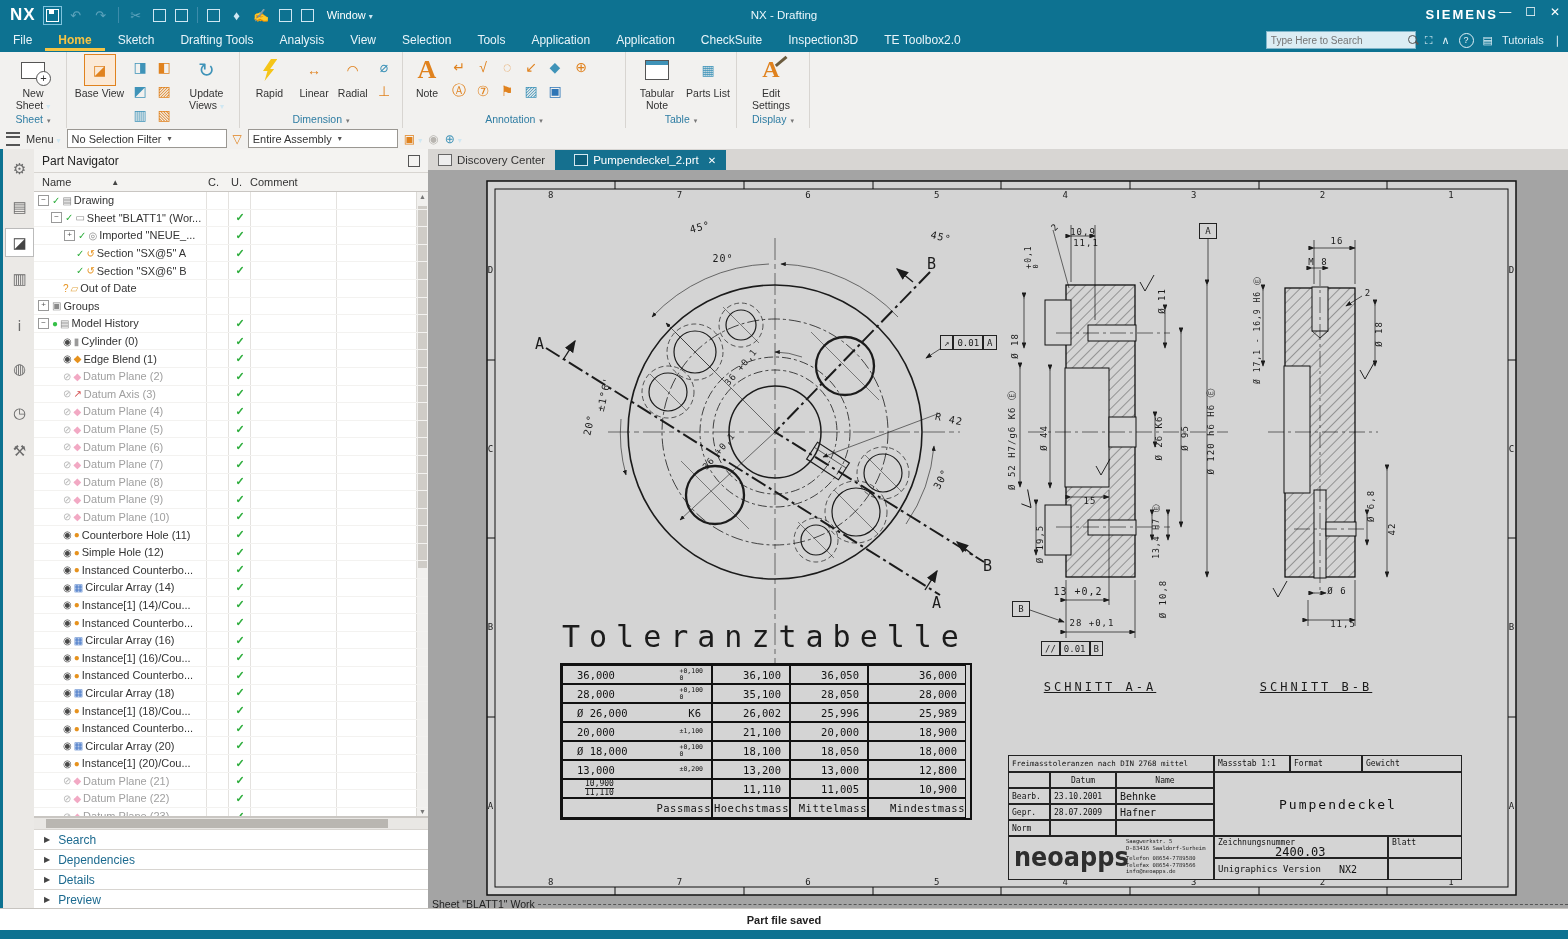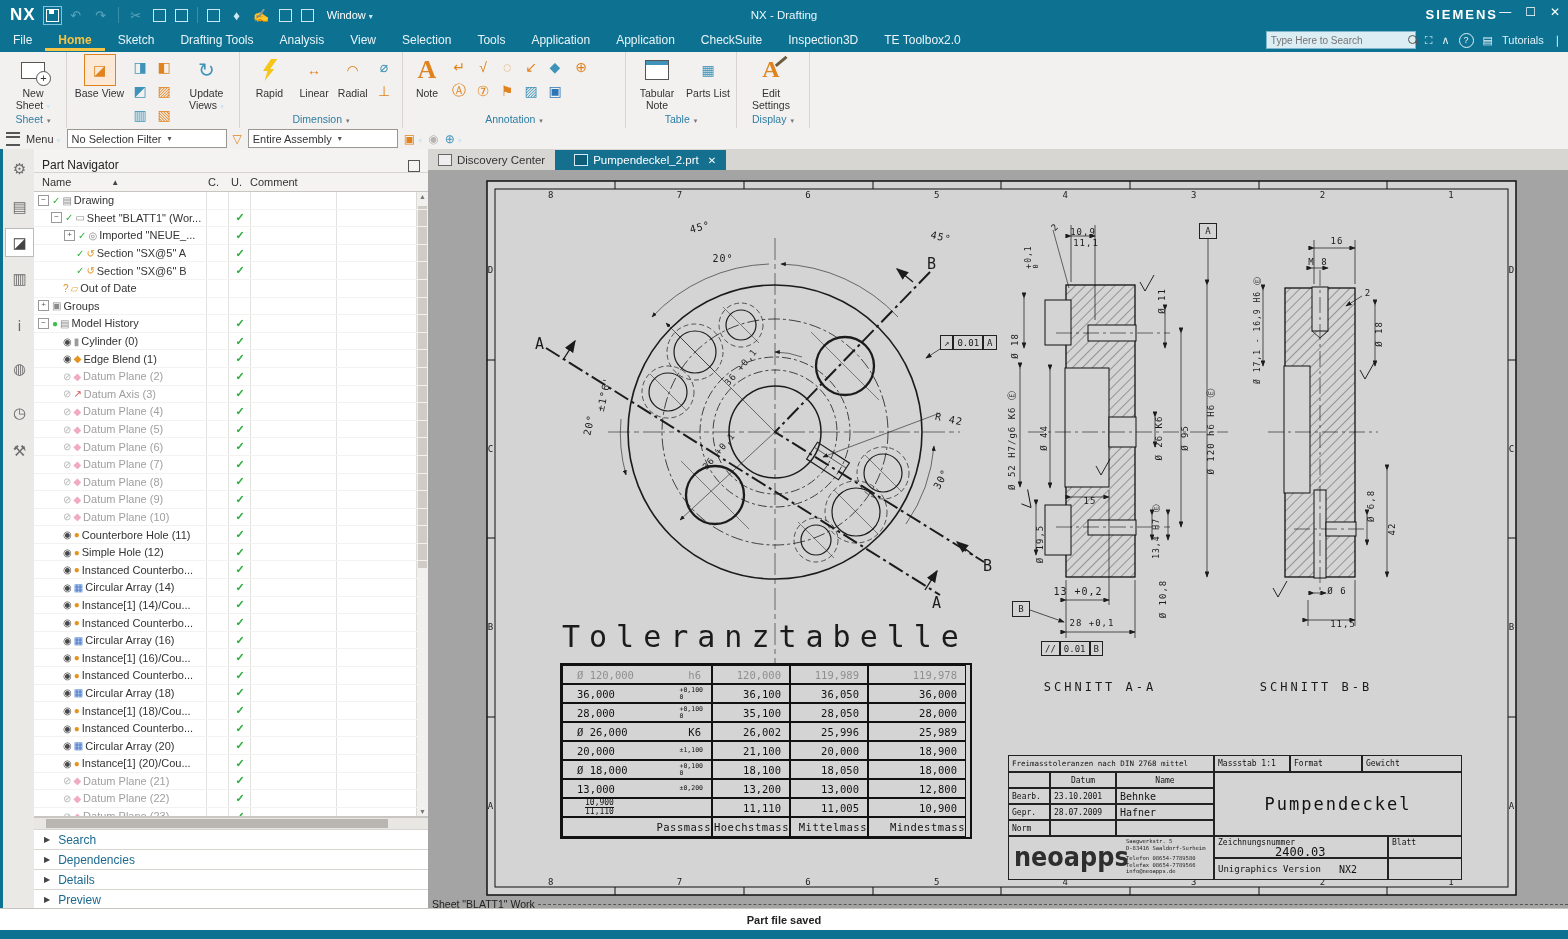--- a/index.html
+++ b/index.html
@@ -59,21 +59,21 @@
   .hamb::after{content:"";position:absolute;left:0;top:2px;width:100%;height:2px;background:#555;}
   .combo{height:17px;border:1px solid #9a9792;background:#fff;display:flex;align-items:center;padding:0 4px;gap:6px;}
   .combo::after{content:"▾";font-size:8px;color:#555;}
   .tico{color:#e0821e;font-size:12px;}
   
   .leftstrip{position:absolute;left:0;top:149px;width:33px;bottom:30px;background:#ebe9e6;border-left:3px solid #0d7291;border-right:1px solid #c7c4c0;}
   .lsicon{position:absolute;left:3px;width:27px;height:27px;display:flex;align-items:center;justify-content:center;font-size:15px;color:#6b6b6b;}
   .lsicon.active{background:#fff;outline:1px solid #bbb;color:#444;}
   
   .partnav{position:absolute;left:34px;top:149px;width:394px;bottom:30px;background:#fff;border-right:1px solid #a9a6a2;display:flex;flex-direction:column;}
-  .pn-header{height:23px;display:flex;align-items:flex-end;padding:0 8px;font-size:12px;color:#222;border-bottom:1px solid #d8d5d1;background:#f4f3f1;}
+  .pn-header{height:23px;display:flex;align-items:center;padding:0 8px;font-size:12px;color:#222;border-bottom:1px solid #d8d5d1;background:#f4f3f1;}
   .pn-float{margin-left:auto;width:10px;height:10px;border:1.5px solid #555;}
   .pn-cols{height:18px;display:flex;align-items:center;border-bottom:1px solid #c9c6c2;background:#f4f3f1;font-size:11px;color:#333;position:relative;}
   .pn-cols .cname{padding-left:8px;}
   .pn-cols .sort{font-size:8px;margin-left:40px;color:#444;}
   .pn-cols .cc{position:absolute;left:174px;}
   .pn-cols .cu{position:absolute;left:197px;}
   .pn-cols .ccm{position:absolute;left:216px;}
   .pn-tree{flex:1;position:relative;overflow:hidden;border-bottom:1px solid #c9c6c2;}
   .colline{position:absolute;top:0;bottom:0;width:1px;background:#e4e2df;pointer-events:none;}
   .pn-row{height:16.6px;display:flex;align-items:center;font-size:11px;position:relative;border-bottom:1px solid #f3f2f0;}
@@ -94,21 +94,21 @@
   
   .drawarea{position:absolute;left:428px;top:149px;right:0;bottom:30px;background:#d8d6d3;}
   .tabbar{height:21px;display:flex;align-items:flex-end;background:#d8d6d3;}
   .dtab{height:20px;display:flex;align-items:center;padding:0 10px;font-size:11.5px;gap:5px;color:#333;}
   .dtab.active{background:#15708f;color:#fff;padding-left:19px;}
   .dtab .ticn{width:12px;height:10px;border:1.5px solid #666;background:#eee;}
   .dtab.active .ticn{border-color:#d5e8f0;background:#0d5f7c;}
   .dtab .cls{font-size:10px;margin-left:4px;}
   .canvas{position:absolute;left:0;top:21px;right:0;bottom:0;background:#a4a4a4;overflow:hidden;}
   .dlab{position:absolute;font-family:"DejaVu Sans Mono","DejaVu Sans",monospace;color:#1b1b1b;white-space:nowrap;letter-spacing:1px;transform-origin:center;}
-  .dlab.sp{letter-spacing:3px;}
+  .dlab.sp{letter-spacing:3px;text-decoration:underline;}
   .fcf{position:absolute;display:flex;background:#d4d4d4;font-family:"DejaVu Sans Mono",monospace;font-size:9px;}
   .fcf span{border:1px solid #222;padding:0 3px;height:13px;display:flex;align-items:center;}
   .datumbox{position:absolute;border:1px solid #222;width:16px;height:14px;display:flex;align-items:center;justify-content:center;font-family:"DejaVu Sans Mono",monospace;font-size:9px;background:#d4d4d4;}
   .sheetlabel{position:absolute;left:4px;top:728px;font-size:10.5px;color:#222;background:transparent;}
   .dashline{position:absolute;left:110px;top:734px;right:0;border-top:1.5px dashed #555;}
   
   .toltitle{position:absolute;left:134px;top:449px;font-family:"DejaVu Sans Mono",monospace;font-size:30px;letter-spacing:9px;color:#1b1b1b;}
   .toltable{position:absolute;left:132px;top:493px;width:408px;border:2px solid #111;background:#d4d4d4;font-family:"DejaVu Sans Mono",monospace;font-size:10.5px;color:#111;}
   .ttr{display:grid;grid-template-columns:150px 78px 78px 98px;height:19px;}
   .ttr.dim{color:#8f8f8f;}
@@ -921,35 +921,20 @@
     <div class="datumbox" style="left:771px;top:53px;">
         <span>A</span>
       </div>
     <div class="datumbox" style="left:584px;top:431px;">
         <span>B</span>
       </div>
 
     
     <div class="toltitle">Toleranztabelle</div>
     <div class="toltable" id="toltable">
-        <div class="ttr dim">
-          <div class="ttc c1">
-            <span class="psw"><span class="ps">Ø 120,000</span></span>
-            <span class="ft">h6</span>
-          </div>
-          <div class="ttc num">
-            <span>120,000</span>
-          </div>
-          <div class="ttc num">
-            <span>119,989</span>
-          </div>
-          <div class="ttc num">
-            <span>119,978</span>
-          </div>
-        </div>
         <div class="ttr">
           <div class="ttc c1">
             <span class="psw"><span class="ps">36,000</span></span>
             <span class="tols">
               <i>+0,100</i>
               <i>0</i>
             </span>
           </div>
           <div class="ttc num">
             <span>36,100</span>
@@ -1127,21 +1112,21 @@
       <div class="tb" style="left:108px;top:65px;width:98px;height:16px;"></div>
       <div class="tb" style="left:0;top:81px;width:206px;height:44px;"></div>
       <div class="logo"><span>neoapps</span></div>
       <div class="addr">
         <div>Saagwerkstr. 5</div>
         <div>D-83416 Saaldorf-Surheim</div>
         <div style="margin-top:4px;">Telefon 08654-7789580</div>
         <div>Telefax 08654-7789566</div>
         <div>info@neoapps.de</div>
       </div>
-      <div class="tb ctr" style="left:206px;top:17px;width:248px;height:64px;font-size:17px;letter-spacing:2px;">
+      <div class="tb ctr" style="left:206px;top:17px;width:248px;height:64px;font-size:13px;letter-spacing:2px;">
           <span>Pumpendeckel</span>
         </div>
       <div class="tb toplab" style="left:206px;top:81px;width:174px;height:22px;">
         <span>Zeichnungsnummer</span>
         <span style="position:absolute;left:60px;top:8px;font-size:12px;">2400.03</span>
       </div>
       <div class="tb toplab" style="left:380px;top:81px;width:74px;height:22px;">
           <span>Blatt</span>
         </div>
       <div class="tb" style="left:380px;top:103px;width:74px;height:22px;"></div>

